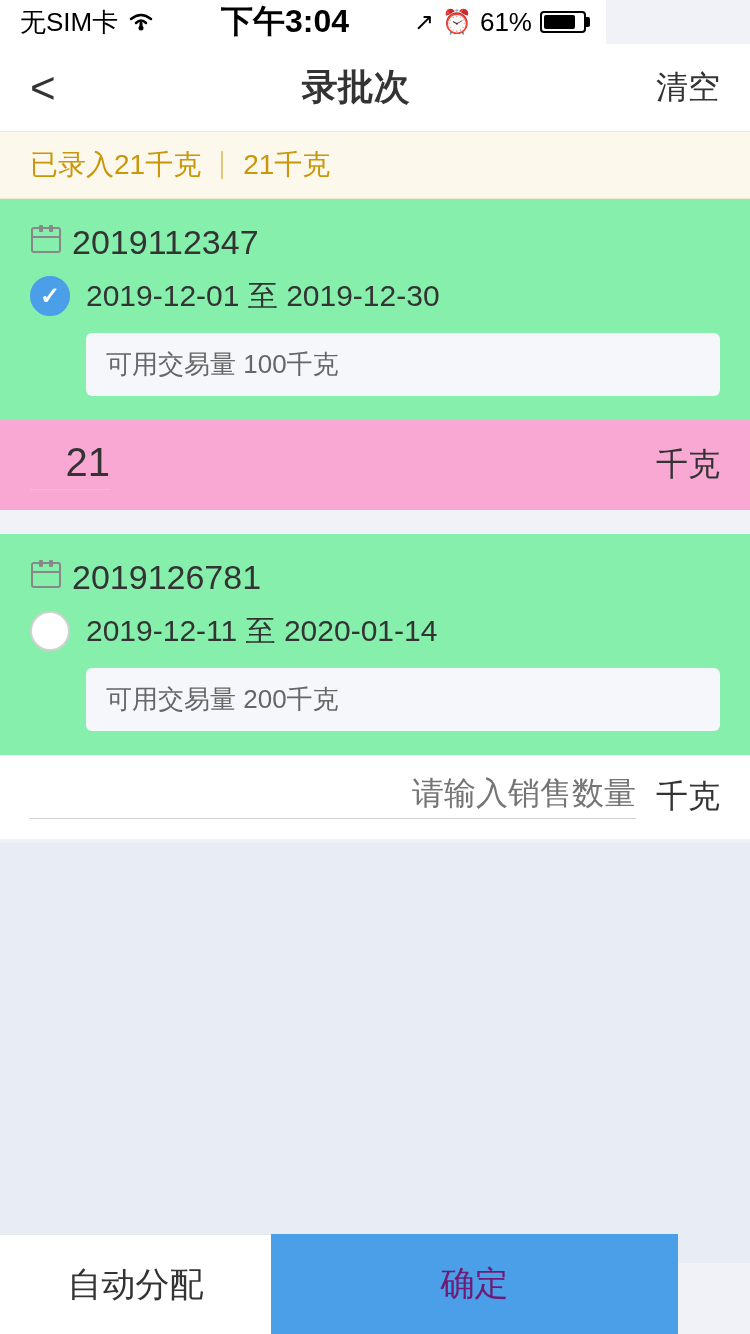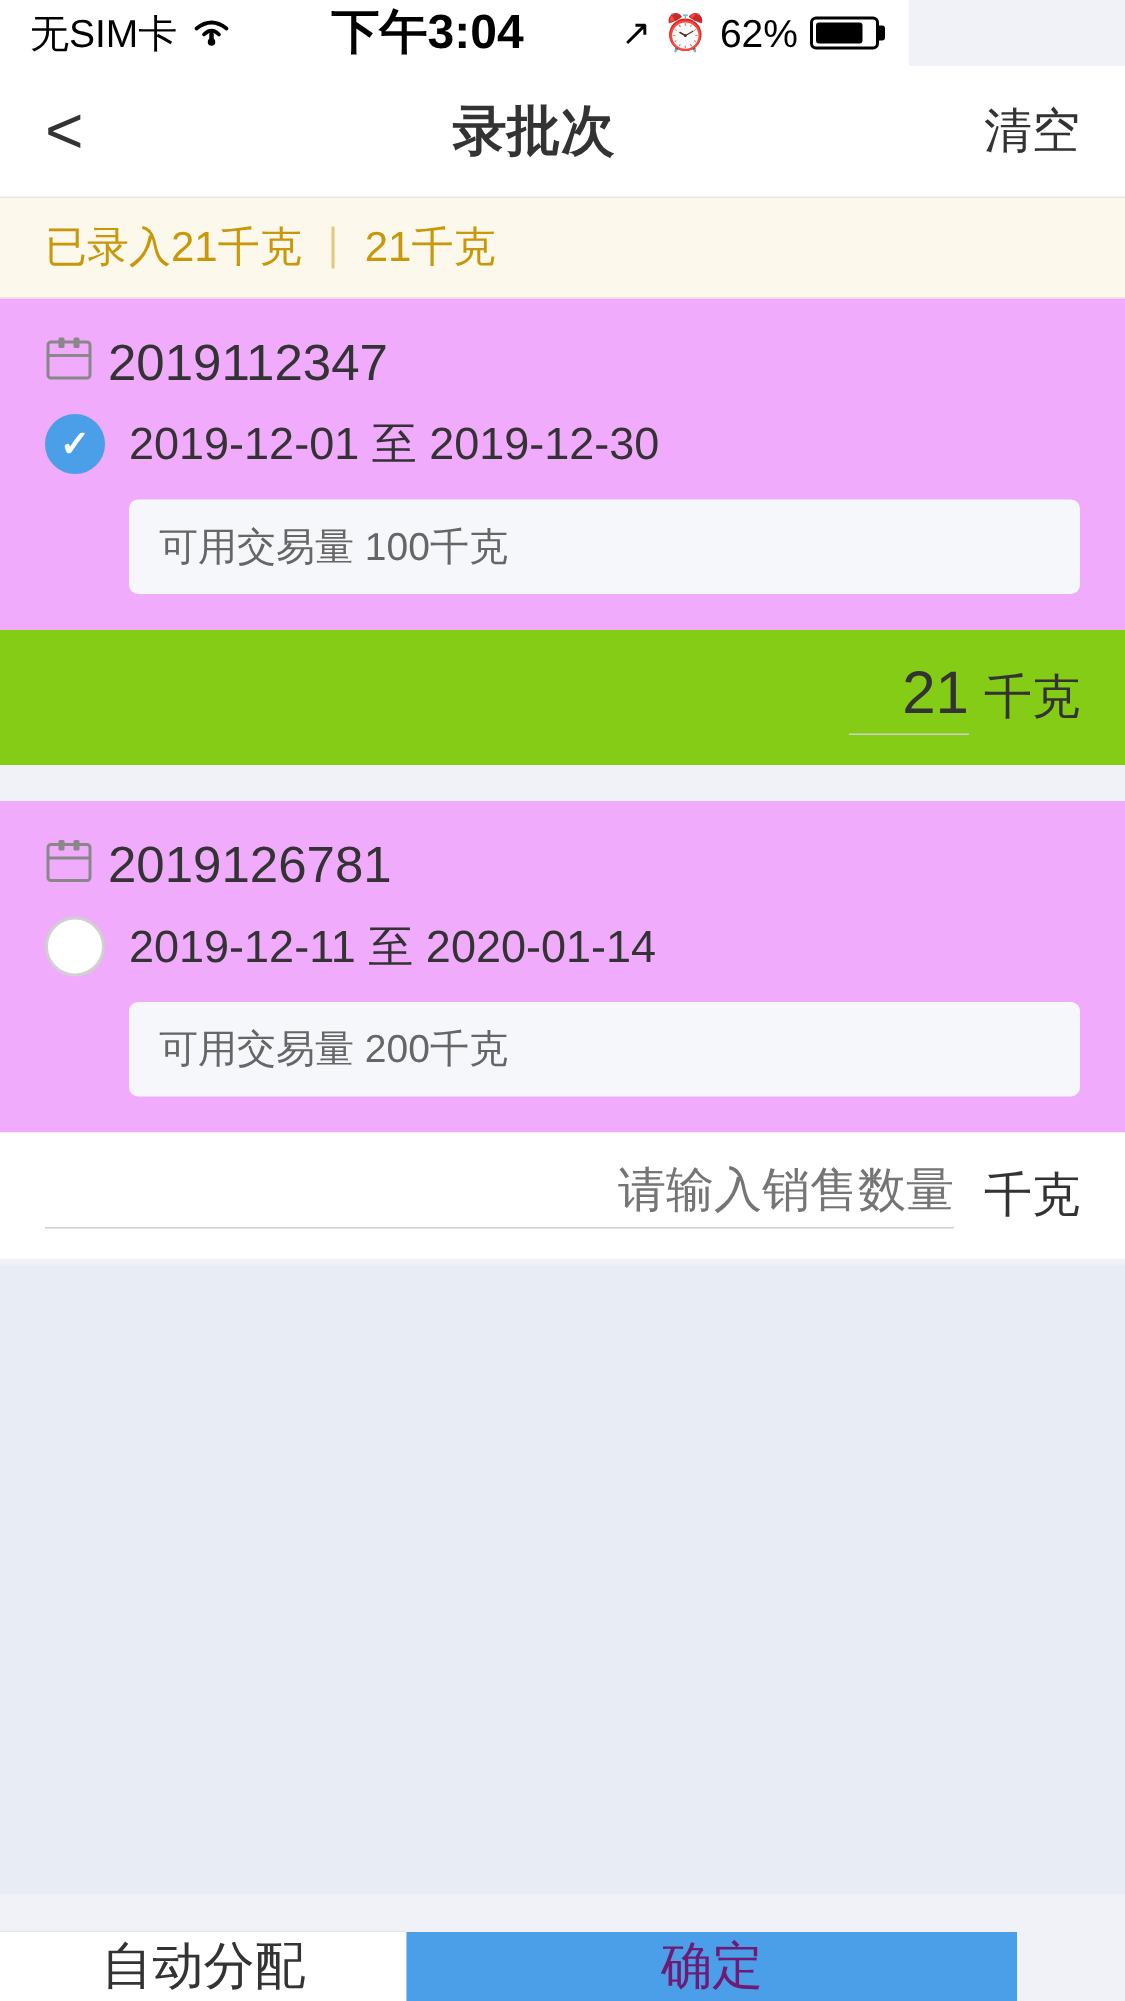--- a/index.html
+++ b/index.html
@@ -119,21 +119,21 @@
     }
 
     
     .card {
       background: #fff;
       margin-bottom: 4px;
     }
 
     
     .batch-item {
-      background: #f0abfc;
+      background: #86efac;
       padding: 24px 30px;
     }
     .batch-header {
       display: flex;
       align-items: center;
       gap: 10px;
       margin-bottom: 14px;
     }
     .batch-icon {
       font-size: 30px;
@@ -181,24 +181,24 @@
       padding: 14px 20px;
       font-size: 26px;
       color: #666;
       margin-left: 56px;
     }
 
     
     .amount-row {
       display: flex;
       align-items: center;
-      justify-content: flex-end;
+      justify-content: space-between;
       padding: 20px 30px;
       gap: 10px;
-      background: #84cc16;
+      background: #f9a8d4;
     }
     .amount-input {
       font-size: 40px;
       color: #333;
       font-weight: 400;
       text-align: right;
       border: none;
       outline: none;
       width: 120px;
       background: transparent;
@@ -258,21 +258,20 @@
     }
 
     
     .bottom-buttons {
       position: fixed;
       bottom: 0;
       left: 0;
       width: 678px;
       height: 100px;
       display: flex;
-      align-items: flex-end;
     }
     .btn-auto {
       flex: 1;
       background: #fff;
       border: none;
       font-size: 34px;
       color: #333;
       cursor: pointer;
       border-top: 1px solid #e8e8e8;
     }
@@ -297,21 +296,21 @@
         <path d="M10 14 Q15 9 20 14" stroke="#000" stroke-width="2.5" stroke-linecap="round" fill="none"></path>
         <path d="M5 10 Q15 2 25 10" stroke="#000" stroke-width="2.5" stroke-linecap="round" fill="none"></path>
         <circle cx="15" cy="19" r="2.5" fill="#000"></circle>
       </svg>
     </span>
   </div>
   <div class="status-center">下午3:04</div>
   <div class="status-right">
     <span style="font-size:24px;">↗</span>
     <span style="font-size:24px;">⏰</span>
-    <span>62%</span>
+    <span>61%</span>
     <span class="battery-icon">
       <span class="battery-fill"></span>
     </span>
   </div>
 </div>
 
 <div class="nav-bar">
   <span class="nav-back" style="font-size:44px; font-weight:300;">&lt;</span>
   <span class="nav-title">录批次</span>
   <span class="nav-action">清空</span>

